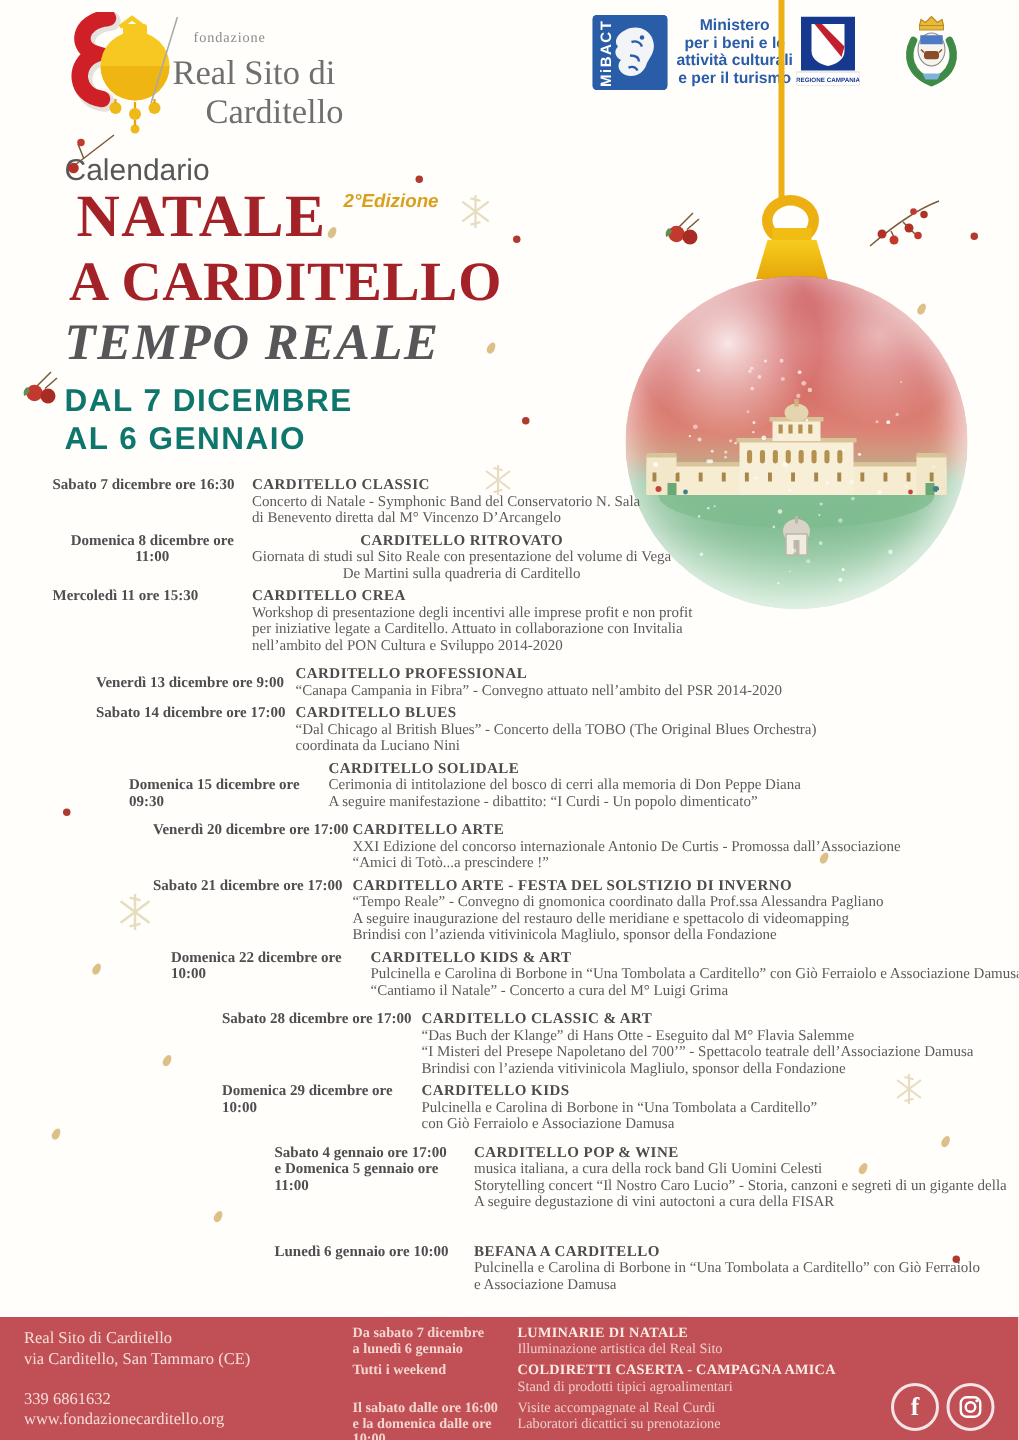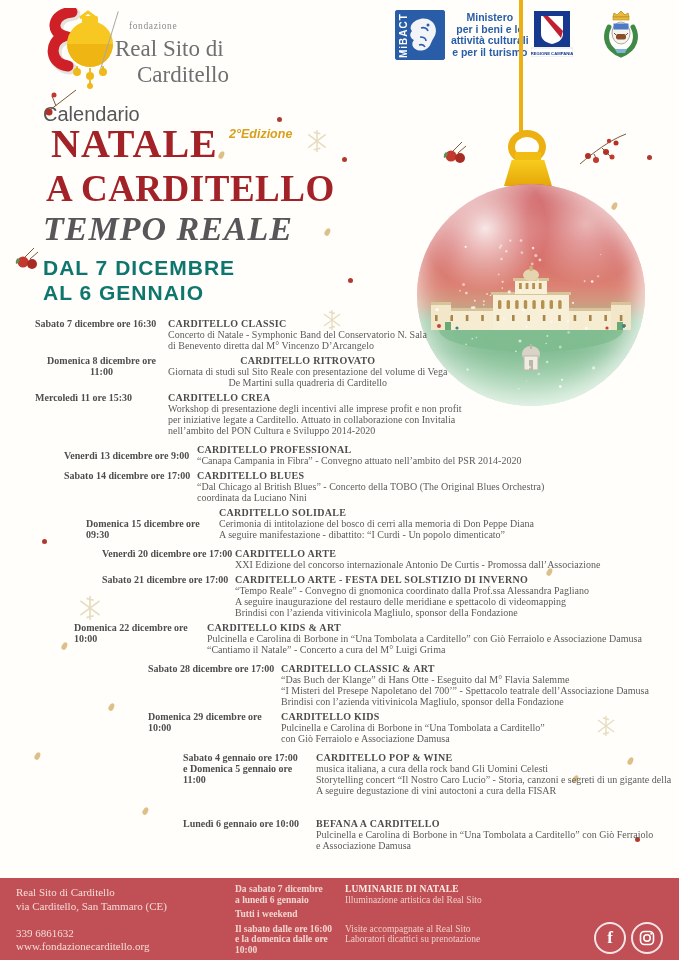--- a/index.html
+++ b/index.html
@@ -325,34 +325,35 @@
         <div class="ev-line">A seguire manifestazione - dibattito: “I Curdi - Un popolo dimenticato”</div>
       </div>
     </div>
     <div class="event gstart" style="margin-left: 102px;">
       <div class="ev-date">
         <div>Venerdì 20 dicembre ore 17:00</div>
       </div>
       <div>
         <div class="ev-title">CARDITELLO ARTE</div>
         <div class="ev-line">XXI Edizione del concorso internazionale Antonio De Curtis - Promossa dall’Associazione</div>
+        <div class="ev-line">“Amici di Totò...a prescindere !”</div>
       </div>
     </div>
     <div class="event" style="margin-left: 102px;">
       <div class="ev-date">
         <div>Sabato 21 dicembre ore 17:00</div>
       </div>
       <div>
         <div class="ev-title">CARDITELLO ARTE - FESTA DEL SOLSTIZIO DI INVERNO</div>
         <div class="ev-line">“Tempo Reale” - Convegno di gnomonica coordinato dalla Prof.ssa Alessandra Pagliano</div>
         <div class="ev-line">A seguire inaugurazione del restauro delle meridiane e spettacolo di videomapping</div>
         <div class="ev-line">Brindisi con l’azienda vitivinicola Magliulo, sponsor della Fondazione</div>
       </div>
     </div>
-    <div class="event" style="margin-left: 74px;">
+    <div class="event" style="margin-left: 114px;">
       <div class="ev-date">
         <div>Domenica 22 dicembre ore 10:00</div>
       </div>
       <div>
         <div class="ev-title">CARDITELLO KIDS &amp; ART</div>
         <div class="ev-line">Pulcinella e Carolina di Borbone in “Una Tombolata a Carditello” con Giò Ferraiolo e Associazione Damusa</div>
         <div class="ev-line">“Cantiamo il Natale” - Concerto a cura del M° Luigi Grima</div>
       </div>
     </div>
     <div class="event gstart" style="margin-left: 148px;">
@@ -417,28 +418,32 @@
         </div>
         <div>
           <div class="s-title">LUMINARIE DI NATALE</div>
           <div class="s-line">Illuminazione artistica del Real Sito</div>
         </div>
       </div>
       <div class="s-row">
         <div>
           <div class="s-time">Tutti i weekend</div>
         </div>
+        <div>
+          <div class="s-title">COLDIRETTI CASERTA - CAMPAGNA AMICA</div>
+          <div class="s-line">Stand di prodotti tipici agroalimentari</div>
+        </div>
       </div>
       <div class="s-row">
         <div>
           <div class="s-time">Il sabato dalle ore 16:00</div>
           <div class="s-time">e la domenica dalle ore 10:00</div>
         </div>
         <div>
-          <div class="s-line">Visite accompagnate al Real Sito</div>
+          <div class="s-line">Visite accompagnate al Real Curdi</div>
           <div class="s-line">Laboratori dicattici su prenotazione</div>
         </div>
       </div>
     </div>
   <div class="social" id="fb">
       <span>f</span>
     </div>
   <div class="social" id="ig">
     <svg width="16" height="16" viewBox="0 0 16 16">
       <rect x="1.5" y="1.5" width="13" height="13" rx="4" fill="none" stroke="#fff" stroke-width="1.6"></rect>

